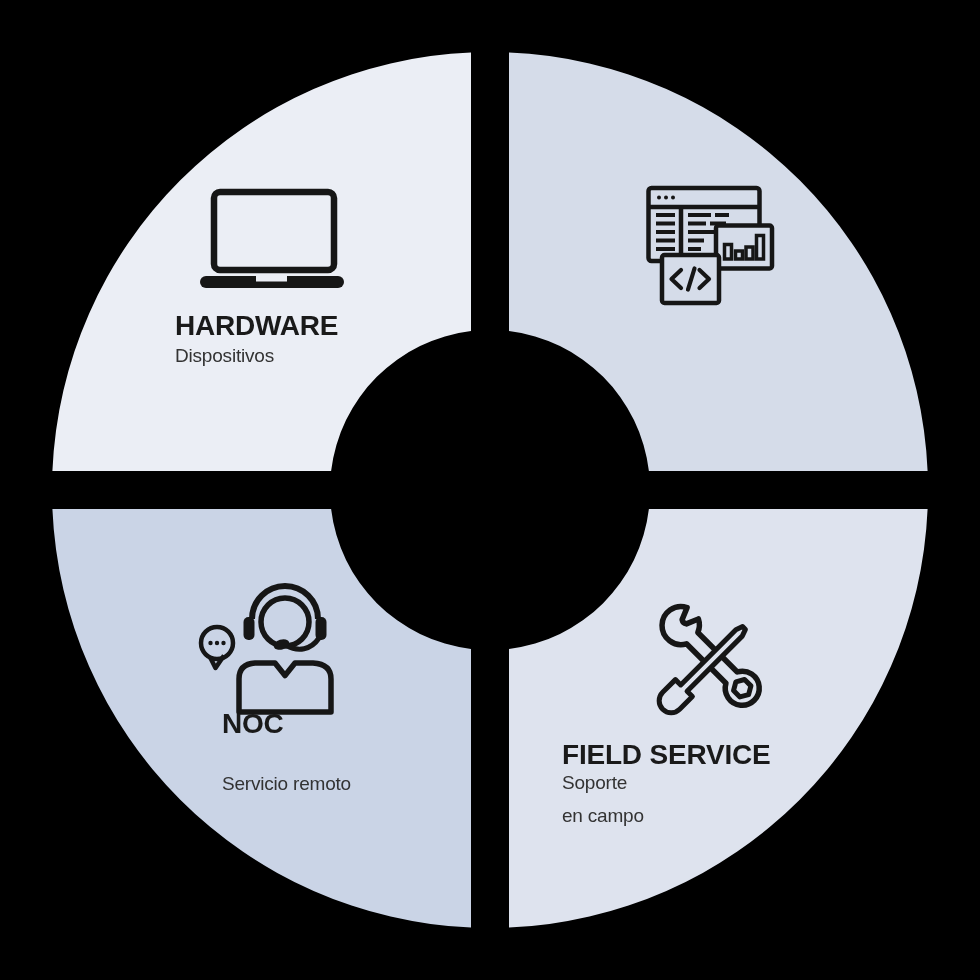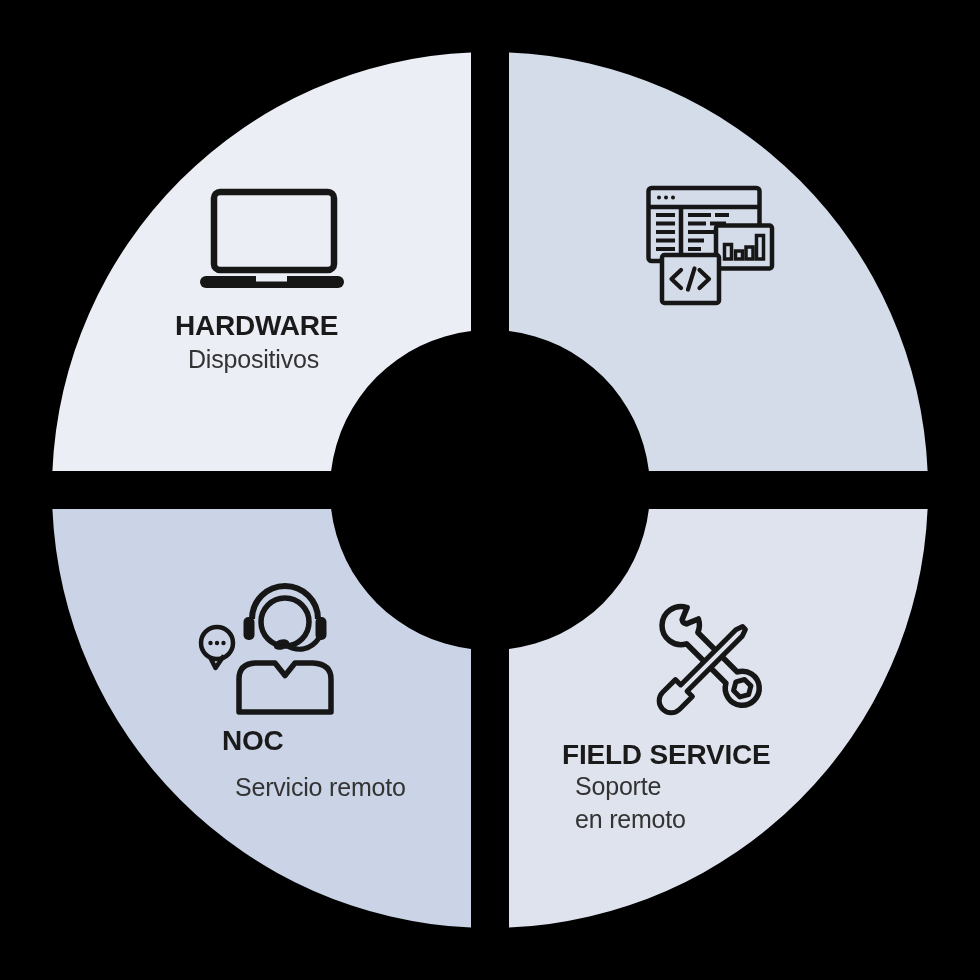--- a/index.html
+++ b/index.html
@@ -11,21 +11,21 @@
   body{
     width:980px;height:980px;
     background:var(--bg);
     font-family:"Liberation Sans", sans-serif;
     overflow:hidden;
   }
   .stage{position:relative;width:812px;height:980px;}
   .stage svg{position:absolute;left:0;top:0;}
   .label{position:absolute;white-space:nowrap;line-height:1.15;}
   .q-title{font-size:28px;font-weight:700;color:#1a1a1a;letter-spacing:-0.2px;}
-  .q-sub{font-size:25px;font-weight:400;color:#333333;letter-spacing:-0.2px;margin-left:13px;}
+  .q-sub{font-size:19px;font-weight:400;color:#333333;letter-spacing:-0.2px;}
 </style>
 </head>
 <body>
 
 <div class="stage">
 
   <svg width="980" height="980" viewBox="0 0 980 980">
 
     <path d="M 471 52.4 A 438 438 0 0 0 52.4 471 L 331.1 471 A 160 160 0 0 1 471 331.1 Z" fill="var(--q0)"></path>
     <path d="M 927.6 471 A 438 438 0 0 0 509 52.4 L 509 331.1 A 160 160 0 0 1 648.9 471 Z" fill="var(--q1)"></path>
@@ -103,19 +103,19 @@
       <g transform="translate(24,100) rotate(-45)">
         <path d="M -4 -12 A 12 12 0 1 0 -4 12 L 14 12 L 14 4.5 L 92 4.5 L 99 2 L 99 -2 L 92 -4.5 L 14 -4.5 L 14 -12 Z" fill="var(--q3)" stroke="var(--ink)" stroke-width="5" stroke-linejoin="round"></path>
       </g>
     </g>
   </svg>
 
   <div class="label q-title" style="left:175px;top:310px;">HARDWARE</div>
   <div class="label q-sub" style="left:175px;top:345px;">Dispositivos</div>
 
 
-  <div class="label q-title" style="left:222px;top:725px;">NOC</div>
+  <div class="label q-title" style="left:222px;top:708px;">NOC</div>
   <div class="label q-title" style="left:562px;top:739px;">FIELD SERVICE</div>
 
   <div class="label q-sub" style="left:222px;top:773px;">Servicio remoto</div>
   <div class="label q-sub" style="left:562px;top:772px;">Soporte</div>
-  <div class="label q-sub" style="left:562px;top:805px;">en remoto</div>
+  <div class="label q-sub" style="left:562px;top:805px;">en campo</div>
 </div>
 
 </body></html>

